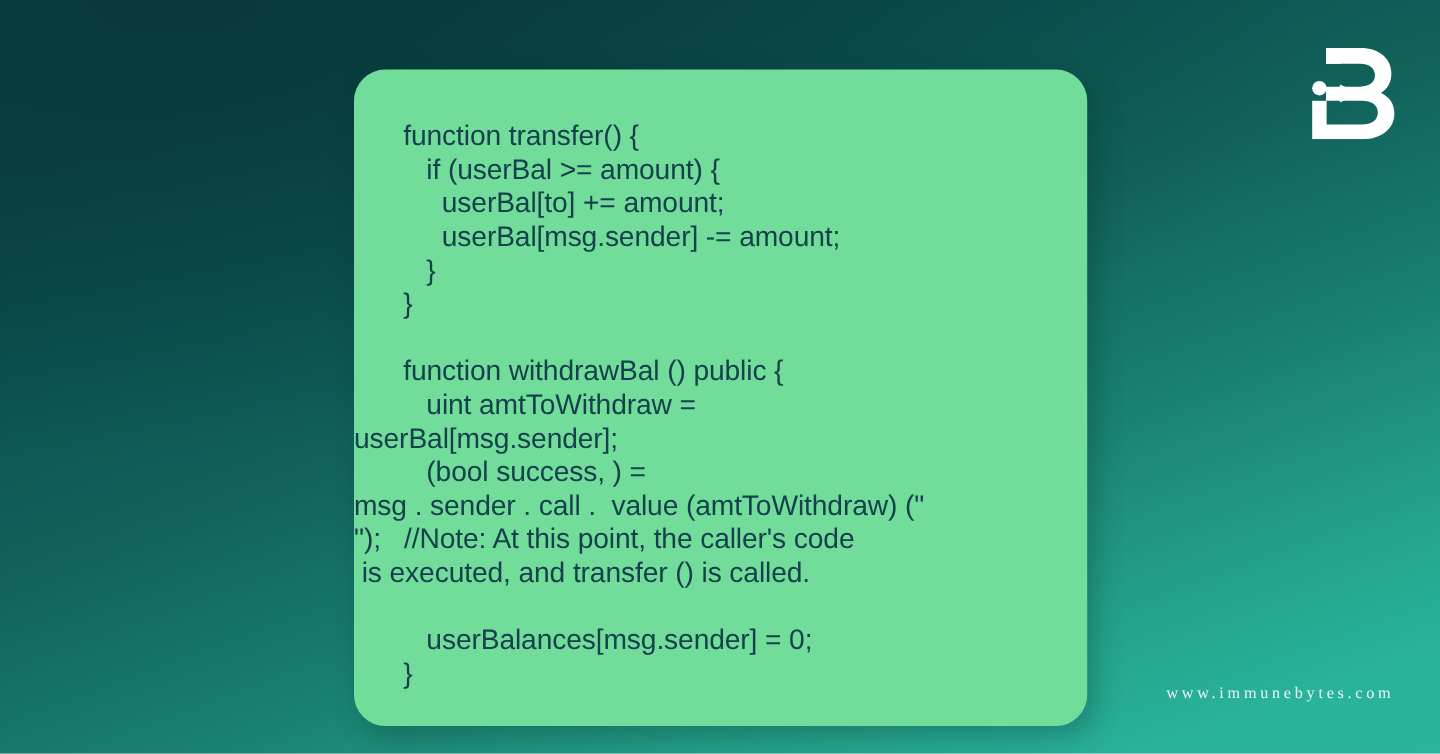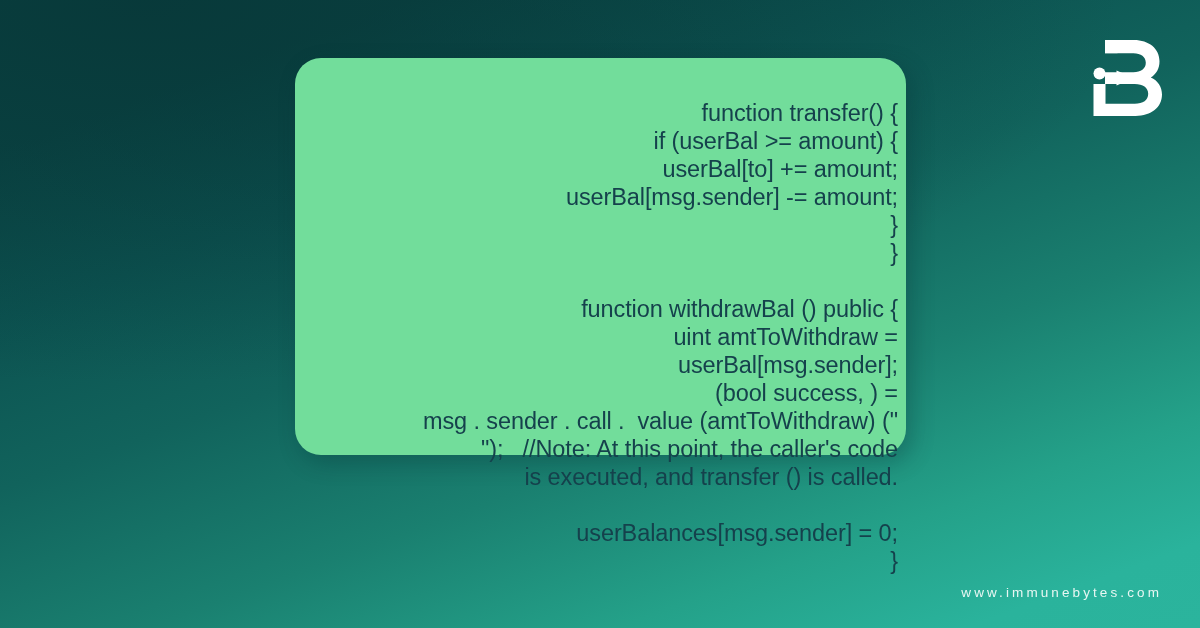--- a/index.html
+++ b/index.html
@@ -51,49 +51,48 @@
     z-index: 4;
   }
   .logo svg { display: block; width: 100%; height: 100%; }
 
   
   .code-card {
     position: absolute;
     left: 295px;
     top: 58px;
     width: 611px;
-    height: 397px;
+    height: 547px;
     background: #72dd9b;
     border-radius: 26px;
     box-shadow: 6px 8px 22px rgba(5, 48, 50, 0.30);
     z-index: 3;
-    text-align: right;
   }
 
   .code-block {
     position: absolute;
     left: 41px;
     top: 17px;
     right: 8px;
     color: #15414c;
     font-family: "Liberation Sans", sans-serif;
     font-size: 23.5px;
     line-height: 28px;
     font-weight: 400;
     white-space: pre;
     letter-spacing: -0.1px;
   }
 
   
   .site-url {
     position: absolute;
     right: 38px;
-    bottom: 28px;
+    bottom: 42px;
     color: #e8f7f3;
-    font-family: Liberation Sans, sans-serif;
+    font-family: Liberation Serif, serif;
     font-size: 13.5px;
     letter-spacing: 3.1px;
     font-weight: 400;
     z-index: 4;
     white-space: nowrap;
   }
 </style>
 </head>
 <body>
 

